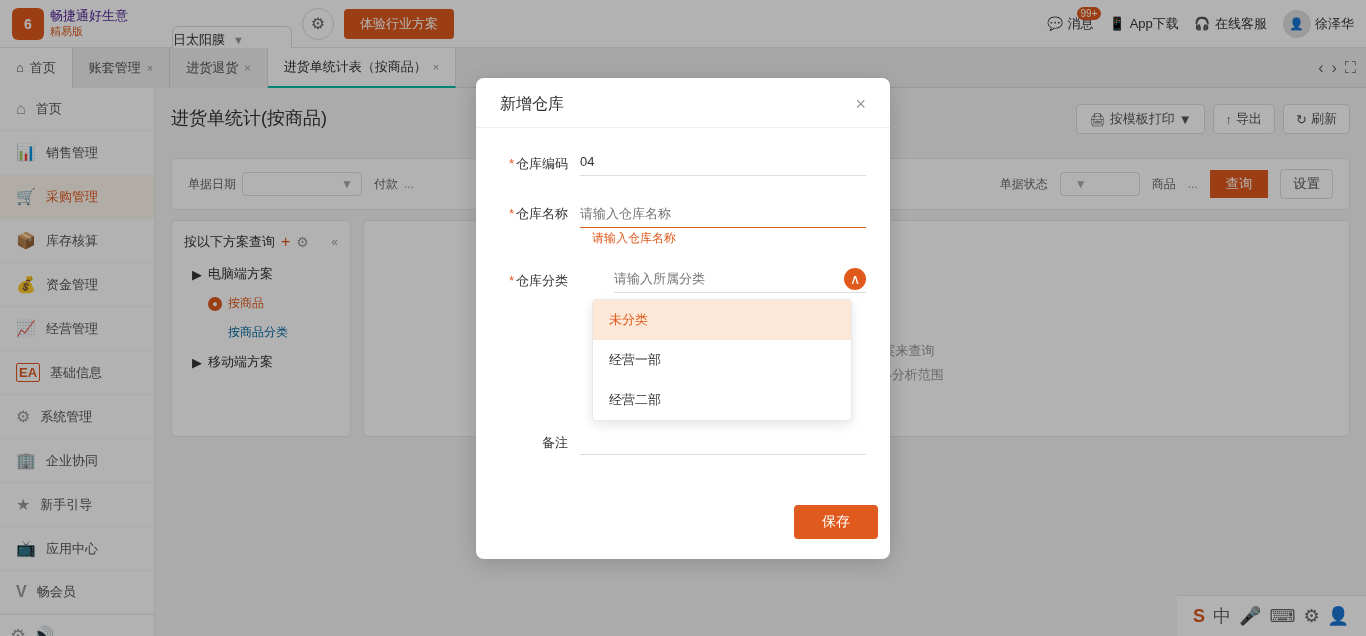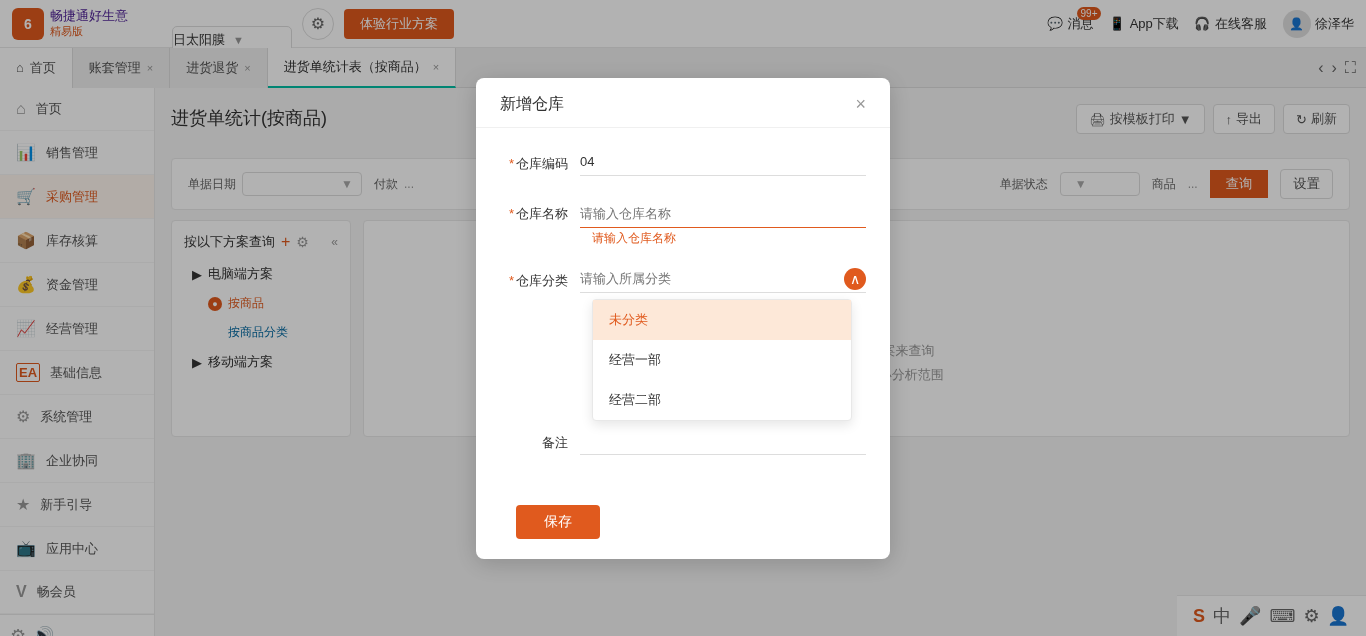--- a/index.html
+++ b/index.html
@@ -181,21 +181,21 @@
     .form-input {
       flex: 1; border: none; border-bottom: 1px solid #ddd;
       padding: 6px 0; font-size: 13px; color: #333; outline: none;
       background: transparent;
     }
     .form-input.error { border-bottom: 1px solid #e05a1e; }
     .error-msg {
       color: #e05a1e; font-size: 12px; position: absolute;
       left: 92px; bottom: -16px;
     }
-    .form-input-wrap { flex: 1; position: relative; display: flex; align-items: center; }
+    .form-input-wrap { flex: 1; position: relative; display: flex; align-items: center; margin-left: 34px; }
     .form-input-btn {
       position: absolute; right: 0; top: 50%; transform: translateY(-50%);
       background: #e05a1e; color: #fff; border: none; border-radius: 50%;
       width: 22px; height: 22px; display: flex; align-items: center; justify-content: center;
       cursor: pointer; font-size: 14px;
     }
 
     
     .dropdown-list {
       position: absolute; left: 92px; top: 100%;
@@ -203,22 +203,22 @@
       border-radius: 4px; box-shadow: 0 4px 12px rgba(0,0,0,0.1);
       min-width: 260px; z-index: 200;
       margin-top: 2px;
     }
     .dropdown-item {
       padding: 11px 16px; cursor: pointer; font-size: 13px; color: #333;
     }
     .dropdown-item.selected { background: #fde8d8; color: #e05a1e; }
 
     .modal-footer {
-      display: flex; justify-content: flex-start;
-      padding: 12px 40px 20px; gap: 10px;
+      display: flex; justify-content: flex-end;
+      padding: 12px 12px 20px; gap: 10px;
     }
     .btn-save {
       background: #e05a1e; color: #fff; border: none; border-radius: 4px;
       padding: 8px 28px; cursor: pointer; font-size: 14px;
     }
 
     
     .empty-state {
       display: flex; flex-direction: column; align-items: center; justify-content: center;
       padding: 40px 20px; color: #999;

